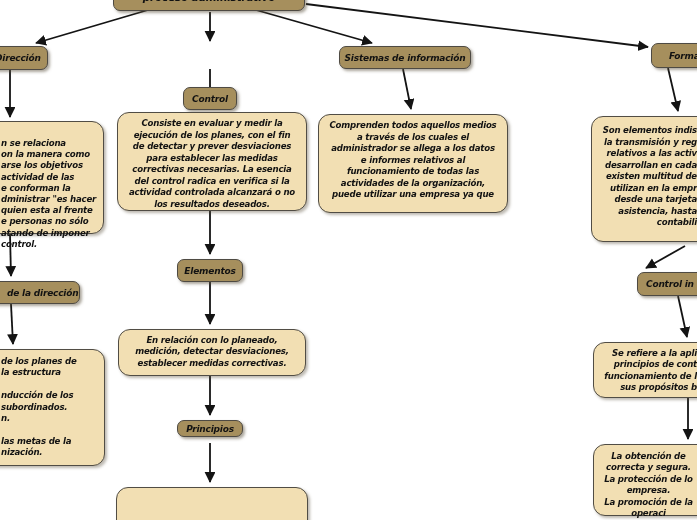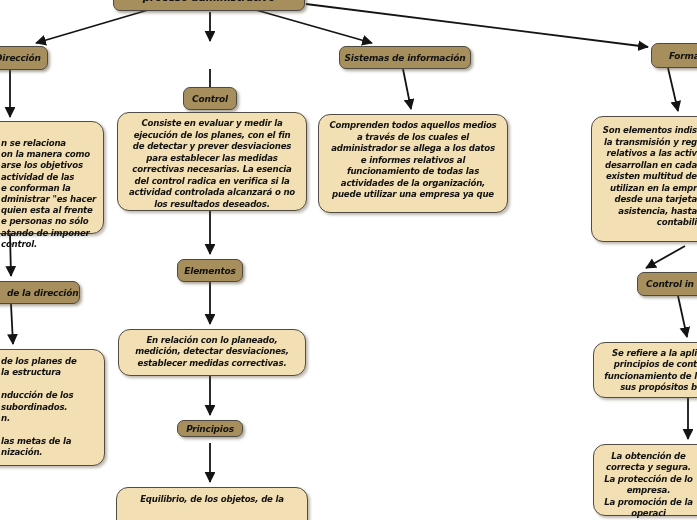--- a/index.html
+++ b/index.html
@@ -152,21 +152,20 @@
         <div class="tline">En relación con lo planeado,</div>
         <div class="tline">medición, detectar desviaciones,</div>
         <div class="tline">establecer medidas correctivas.</div>
       </div>
   </div>
   <div id="node-principios" class="cnode">
     <span>Principios</span>
   </div>
   <div id="box-principios" class="cbox">
     <div class="tw ta-c">
-        <div class="tline">Equilibrio, de los objetos, de la</div>
       </div>
   </div>
 
   <div id="node-sistemas" class="cnode">
     <span>Sistemas de información</span>
   </div>
   <div id="box-sistemas" class="cbox">
     <div class="tw ta-c">
         <div class="tline">Comprenden todos aquellos medios</div>
         <div class="tline">a través de los cuales el</div>

